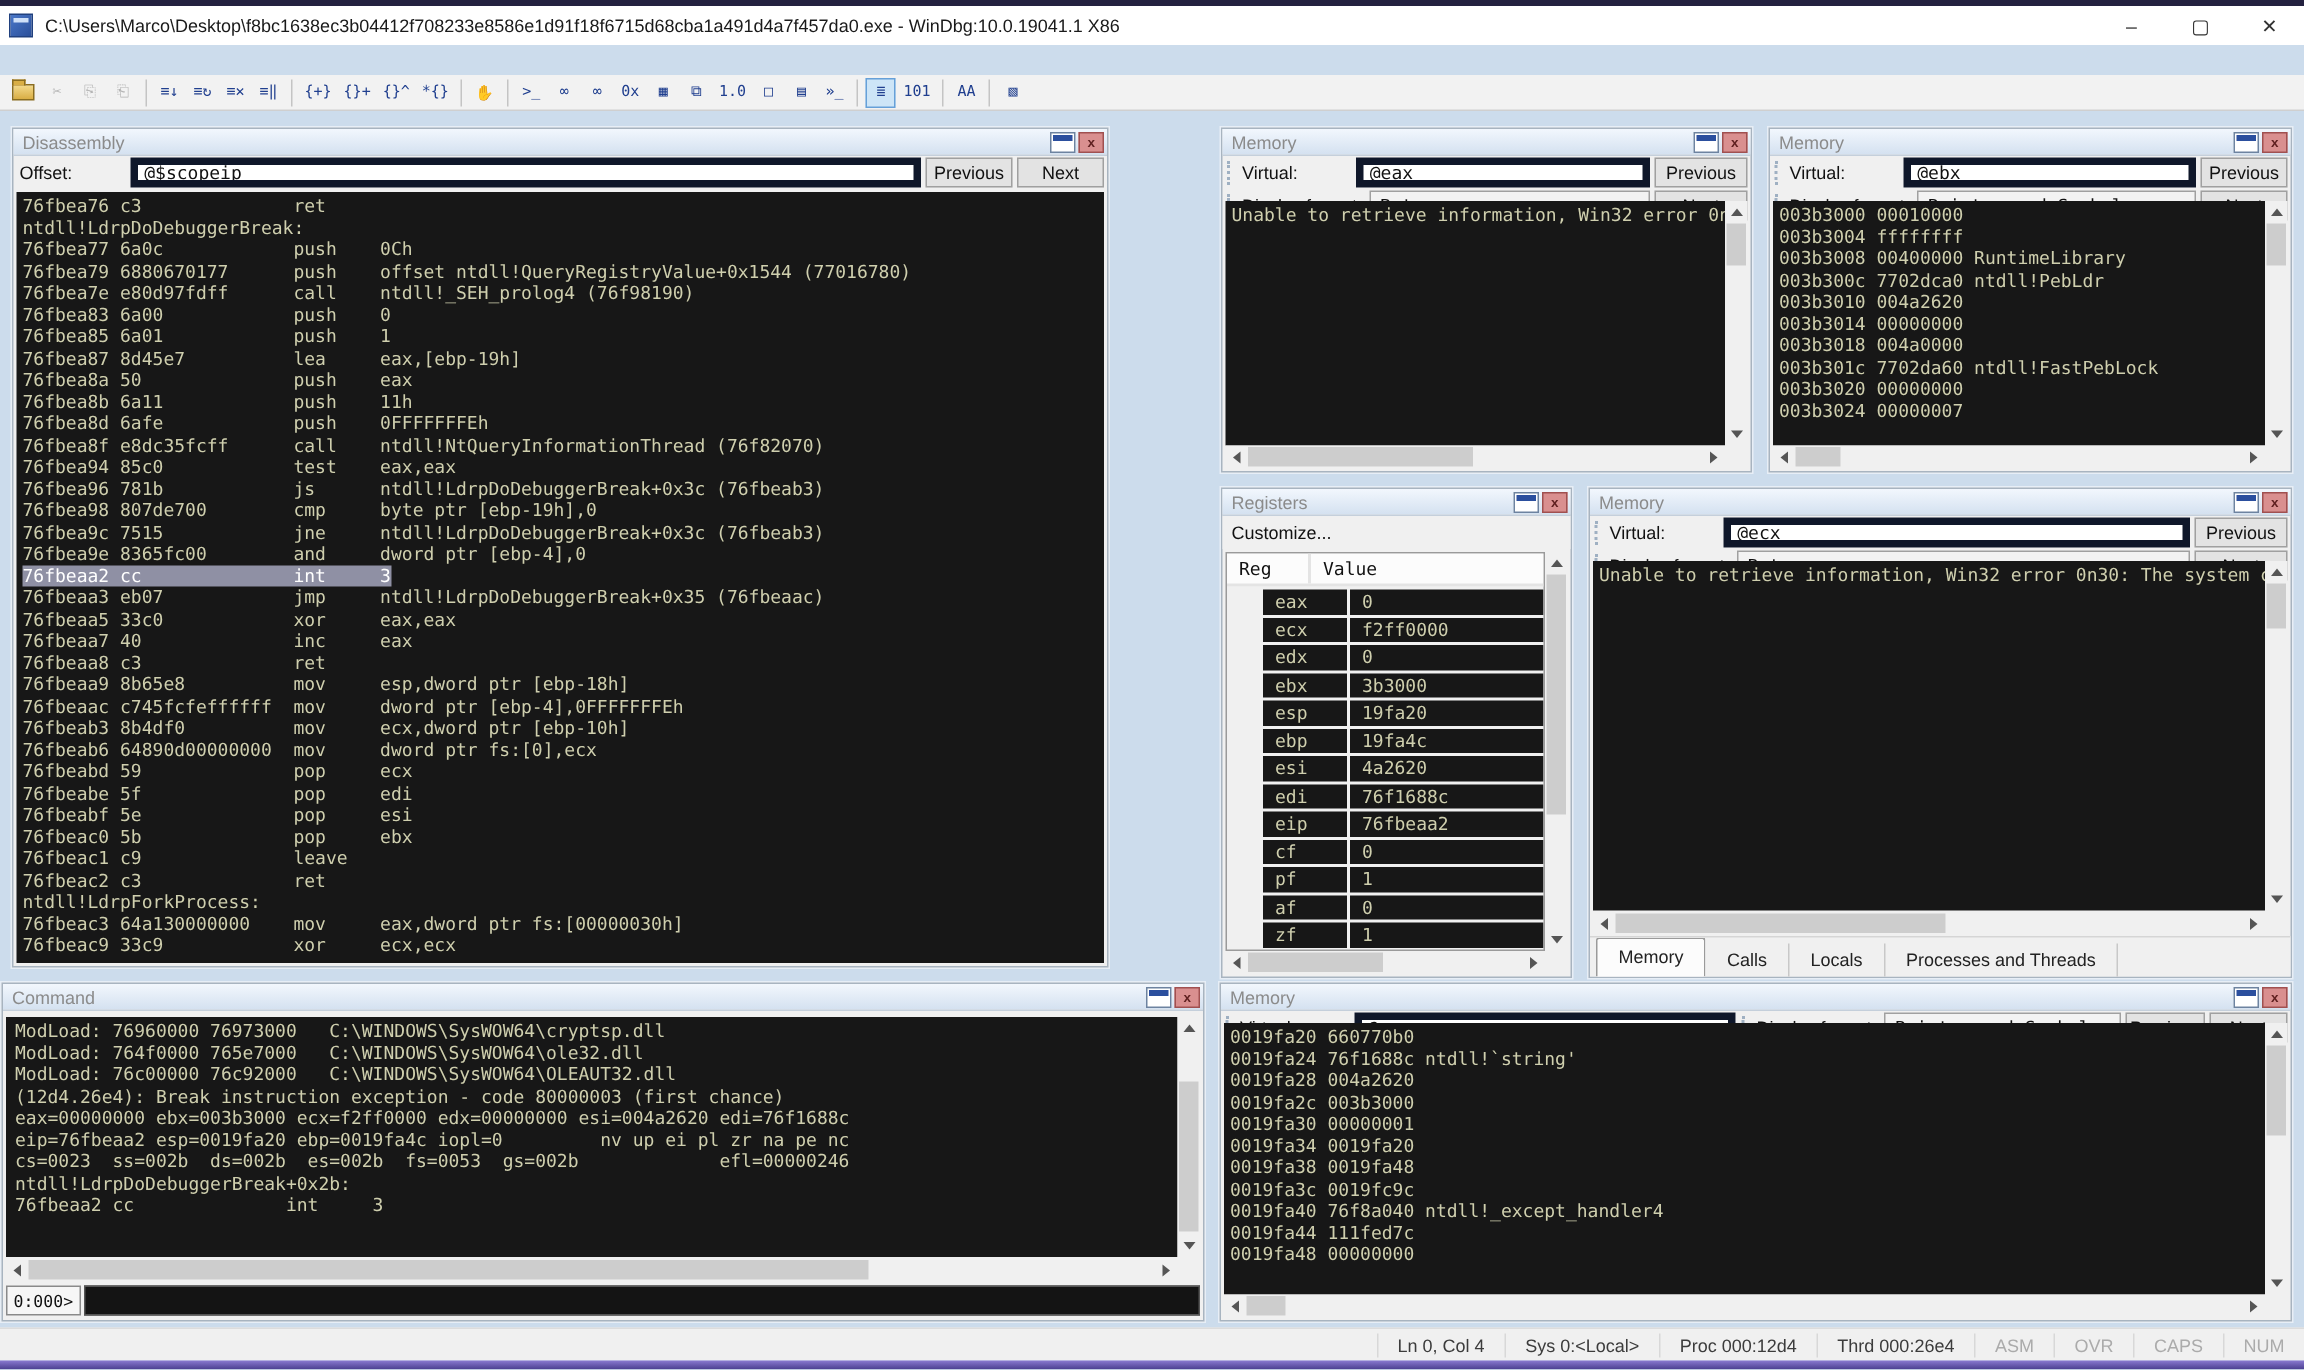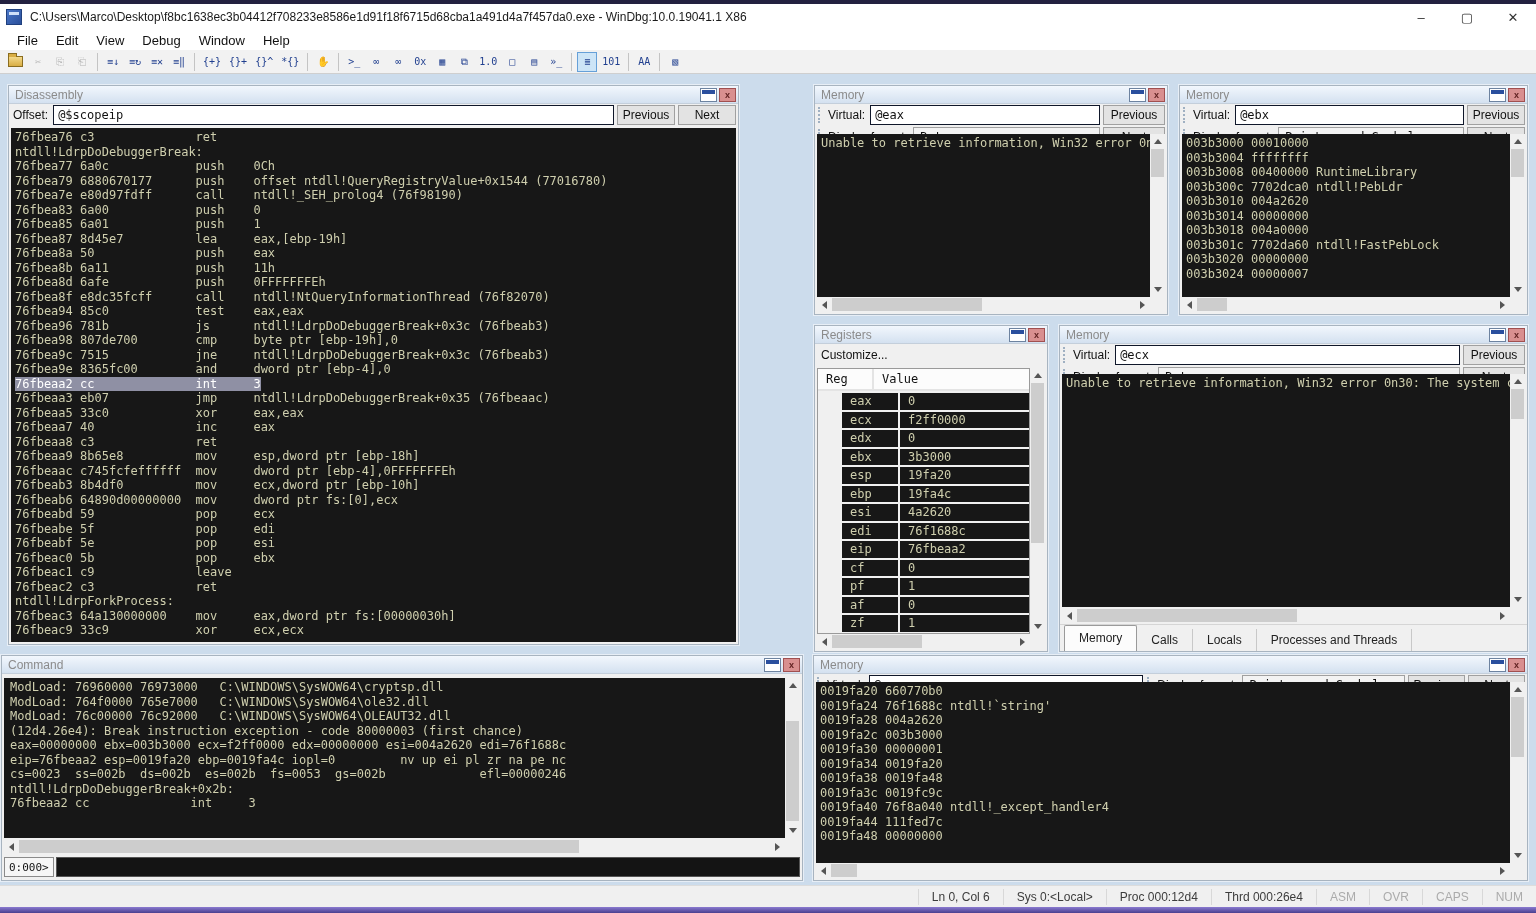--- a/index.html
+++ b/index.html
@@ -47,22 +47,22 @@
   .p-title { height:18px; background:linear-gradient(#f2f7fd,#d4e1f0); display:flex; align-items:center;
              padding:0 2px 0 6px; border-bottom:1px solid #c4cfdb; }
   .p-title-text { font-size:12px; color:#8b8b8b; flex:1; }
   .p-float { width:17px; height:14px; background:#fff; border:1px solid #6d83a0; margin-right:2px; position:relative; }
   .p-float:before { content:""; position:absolute; left:1px; right:1px; top:1px; height:4px; background:#2b4f9e; }
   .p-close { width:17px; height:14px; background:#d98f8f; border:1px solid #a05050; color:#5e1f1f;
              font-size:9px; display:flex; align-items:center; justify-content:center; font-weight:bold; }
   .field-row { display:flex; align-items:center; height:22px; padding:1px 2px; gap:3px; }
   .grip { width:4px; height:16px; border-left:2px dotted #9fb0c2; margin:0 1px; }
   .f-label { font-size:12px; color:#111; white-space:nowrap; padding:0 2px; }
-  input.inp { background:#fff; border:1px solid #0f172a; height:20px;
-              font:12px "DejaVu Sans Mono", monospace; color:#111; padding:0 4px; }
+  input.inp { background:#fff; border:5px solid #0f172a; height:20px;
+              font:12px "DejaVu Sans Mono", monospace; color:#111; padding:0 4px;margin-left:34px; }
   .btn { background:#e3e3e3; border:1px solid #a0a0a0; height:20px; font-size:12px; color:#111;
          display:flex; align-items:center; justify-content:center; }
   .sel { background:#f3f3f3; border:1px solid #a0a0a0; height:20px; font:12px "DejaVu Sans Mono", monospace;
          color:#111; display:flex; align-items:center; padding:0 6px; }
   .sel .sel-text { flex:1; white-space:nowrap; overflow:hidden; }
   .chev { width:0; height:0; border-left:4px solid transparent; border-right:4px solid transparent;
           border-top:5px solid #555; margin-left:6px; }
 
   
   .dark { position:absolute; background:#171717; overflow:hidden; color:#cfcfae;
@@ -121,28 +121,20 @@
   <div class="titlebar">
     <div class="app-icon"></div>
     <div class="title-text">C:\Users\Marco\Desktop\f8bc1638ec3b04412f708233e8586e1d91f18f6715d68cba1a491d4a7f457da0.exe - WinDbg:10.0.19041.1 X86</div>
     <div class="win-controls">
       <div class="win-btn">–</div>
       <div class="win-btn">▢</div>
       <div class="win-btn">✕</div>
     </div>
   </div>
 
-  <div class="menubar">
-      <span class="menu-item">File</span>
-      <span class="menu-item">Edit</span>
-      <span class="menu-item">View</span>
-      <span class="menu-item">Debug</span>
-      <span class="menu-item">Window</span>
-      <span class="menu-item">Help</span>
-    </div>
 
   <div class="toolbar">
       <div class="tb-btn">
         <span class="ic-folder"></span>
       </div>
       <div class="tb-btn disabled">✂</div>
       <div class="tb-btn disabled">⎘</div>
       <div class="tb-btn disabled">⎗</div>
       <span class="tb-sep"></span>
       <div class="tb-btn">≡↓</div>
@@ -550,21 +542,21 @@
           <span class="tri-l"></span>
         </span>
       <span class="h-thumb" style="width:26px;"></span>
       <span class="sc-btn" style="margin-left:auto;">
           <span class="tri-r"></span>
         </span>
     </div>
   </div>
 
   <div class="statusbar">
-      <div class="sb-cell">Ln 0, Col 6</div>
+      <div class="sb-cell">Ln 0, Col 4</div>
       <div class="sb-cell">Sys 0:&lt;Local&gt;</div>
       <div class="sb-cell">Proc 000:12d4</div>
       <div class="sb-cell">Thrd 000:26e4</div>
       <div class="sb-cell dim">ASM</div>
       <div class="sb-cell dim">OVR</div>
       <div class="sb-cell dim">CAPS</div>
       <div class="sb-cell dim">NUM</div>
     </div>
 
   <div class="bottom-strip"></div>

